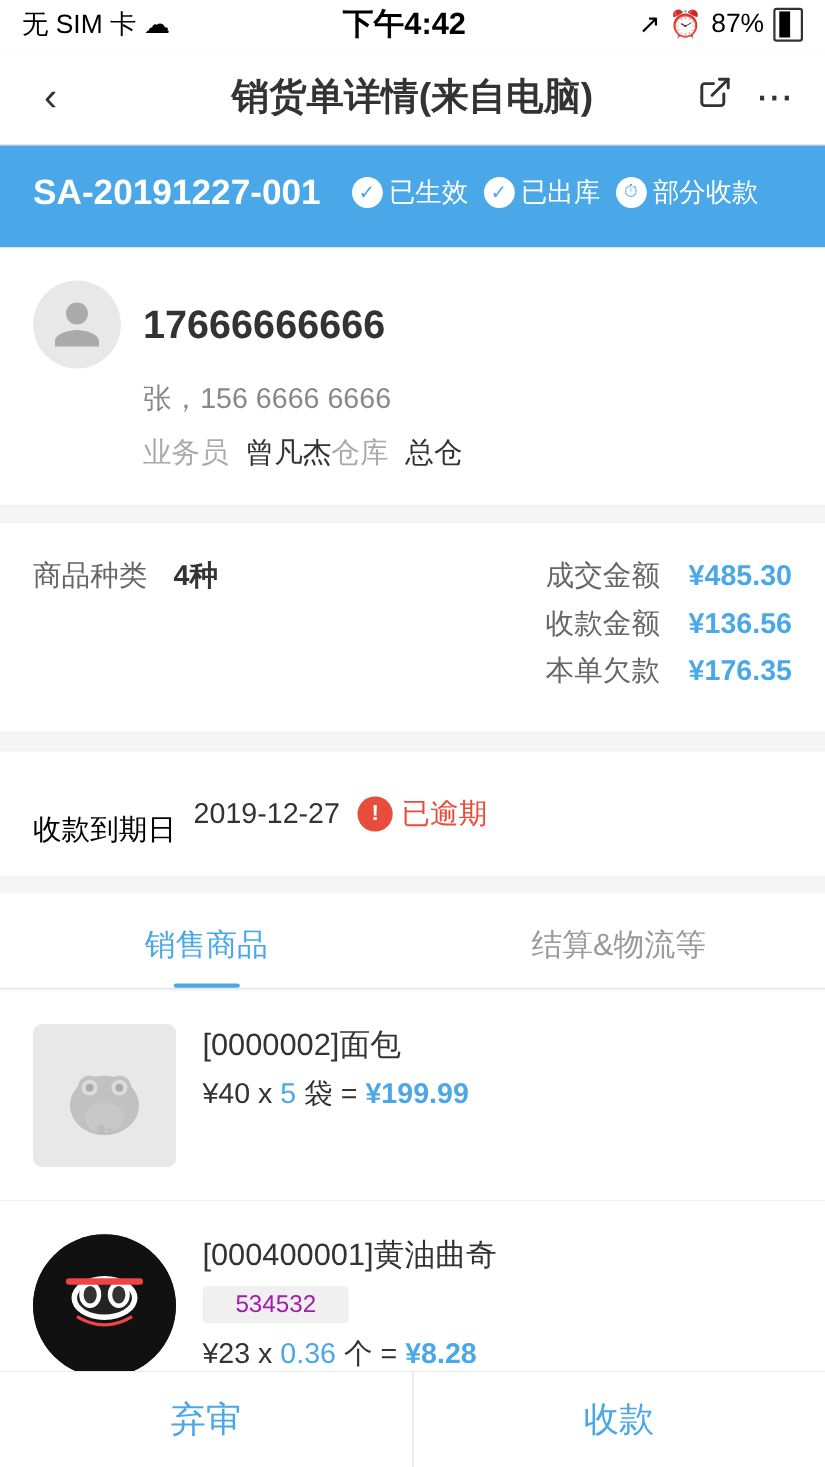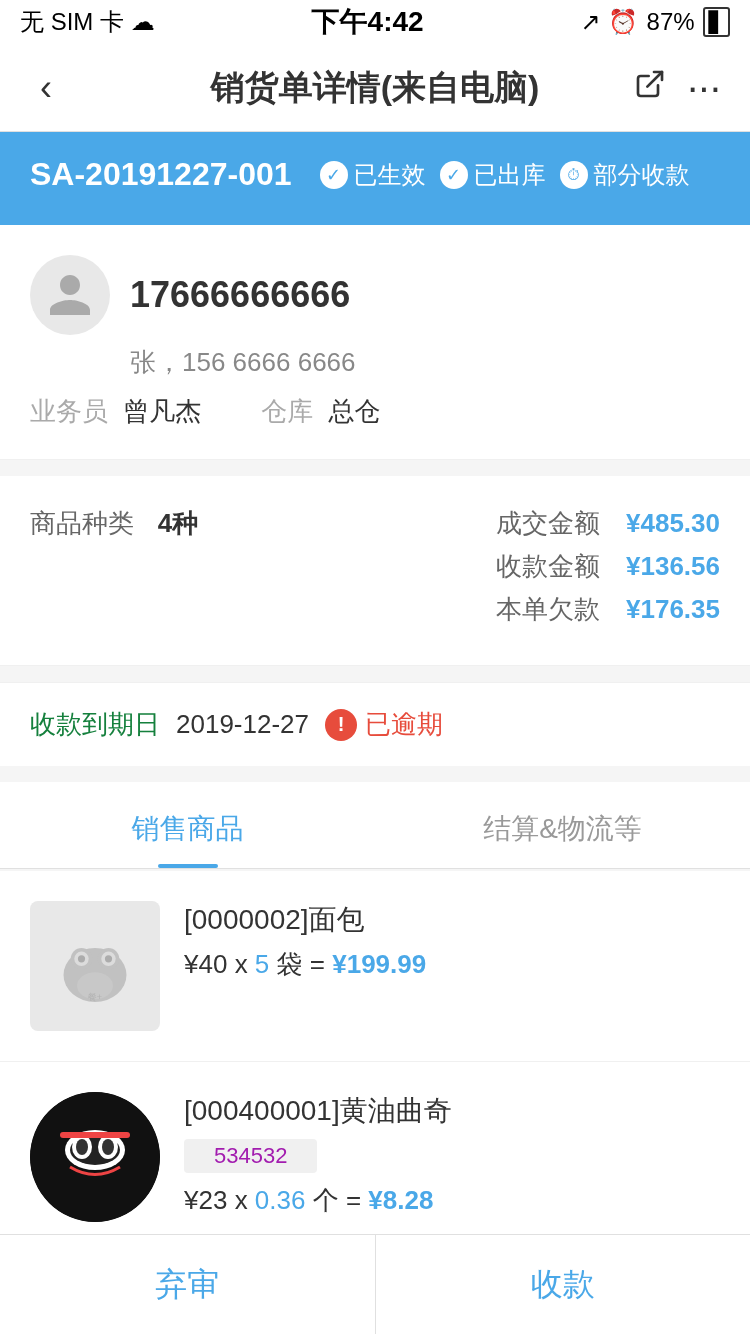--- a/index.html
+++ b/index.html
@@ -139,21 +139,21 @@
       color: #333;
     }
     .customer-name {
       font-size: 26px;
       color: #888;
       margin-left: 100px;
       margin-bottom: 14px;
     }
     .customer-meta {
       display: flex;
-      gap: 60px;
+      margin-left: 100px;
     }
     .meta-item { font-size: 26px; color: #666; }
     .meta-label { color: #aaa; margin-right: 8px; }
     .meta-value { color: #333; }
 
     
     .financial-section {
       background: #fff;
       padding: 30px;
       border-bottom: 1px solid #f0f0f0;
@@ -187,21 +187,21 @@
     
     .due-section {
       background: #fff;
       padding: 24px 30px;
       border-top: 1px solid #f0f0f0;
       margin-top: 16px;
       display: flex;
       align-items: center;
       gap: 16px;
     }
-    .due-label { font-size: 26px; color: #15803d; }
+    .due-label { font-size: 26px; color: #000000; margin-top: 30px; }
     .due-date { font-size: 26px; color: #333; }
     .overdue-badge {
       display: flex;
       align-items: center;
       gap: 8px;
       background: transparent;
     }
     .overdue-icon {
       width: 32px;
       height: 32px;
@@ -307,21 +307,21 @@
     }
     .price-highlight { color: #4aa8e8; }
     .price-total { color: #4aa8e8; font-weight: 600; }
 
     
     .bottom-toolbar {
       position: fixed;
       bottom: 0;
       left: 0;
       width: 750px;
-      height: 100px;
+      height: 88px;
       background: #fff;
       border-top: 1px solid #e0e0e0;
       display: flex;
       align-items: center;
       justify-content: center;
     }
     .toolbar-btn {
       flex: 1;
       text-align: center;
       font-size: 32px;

